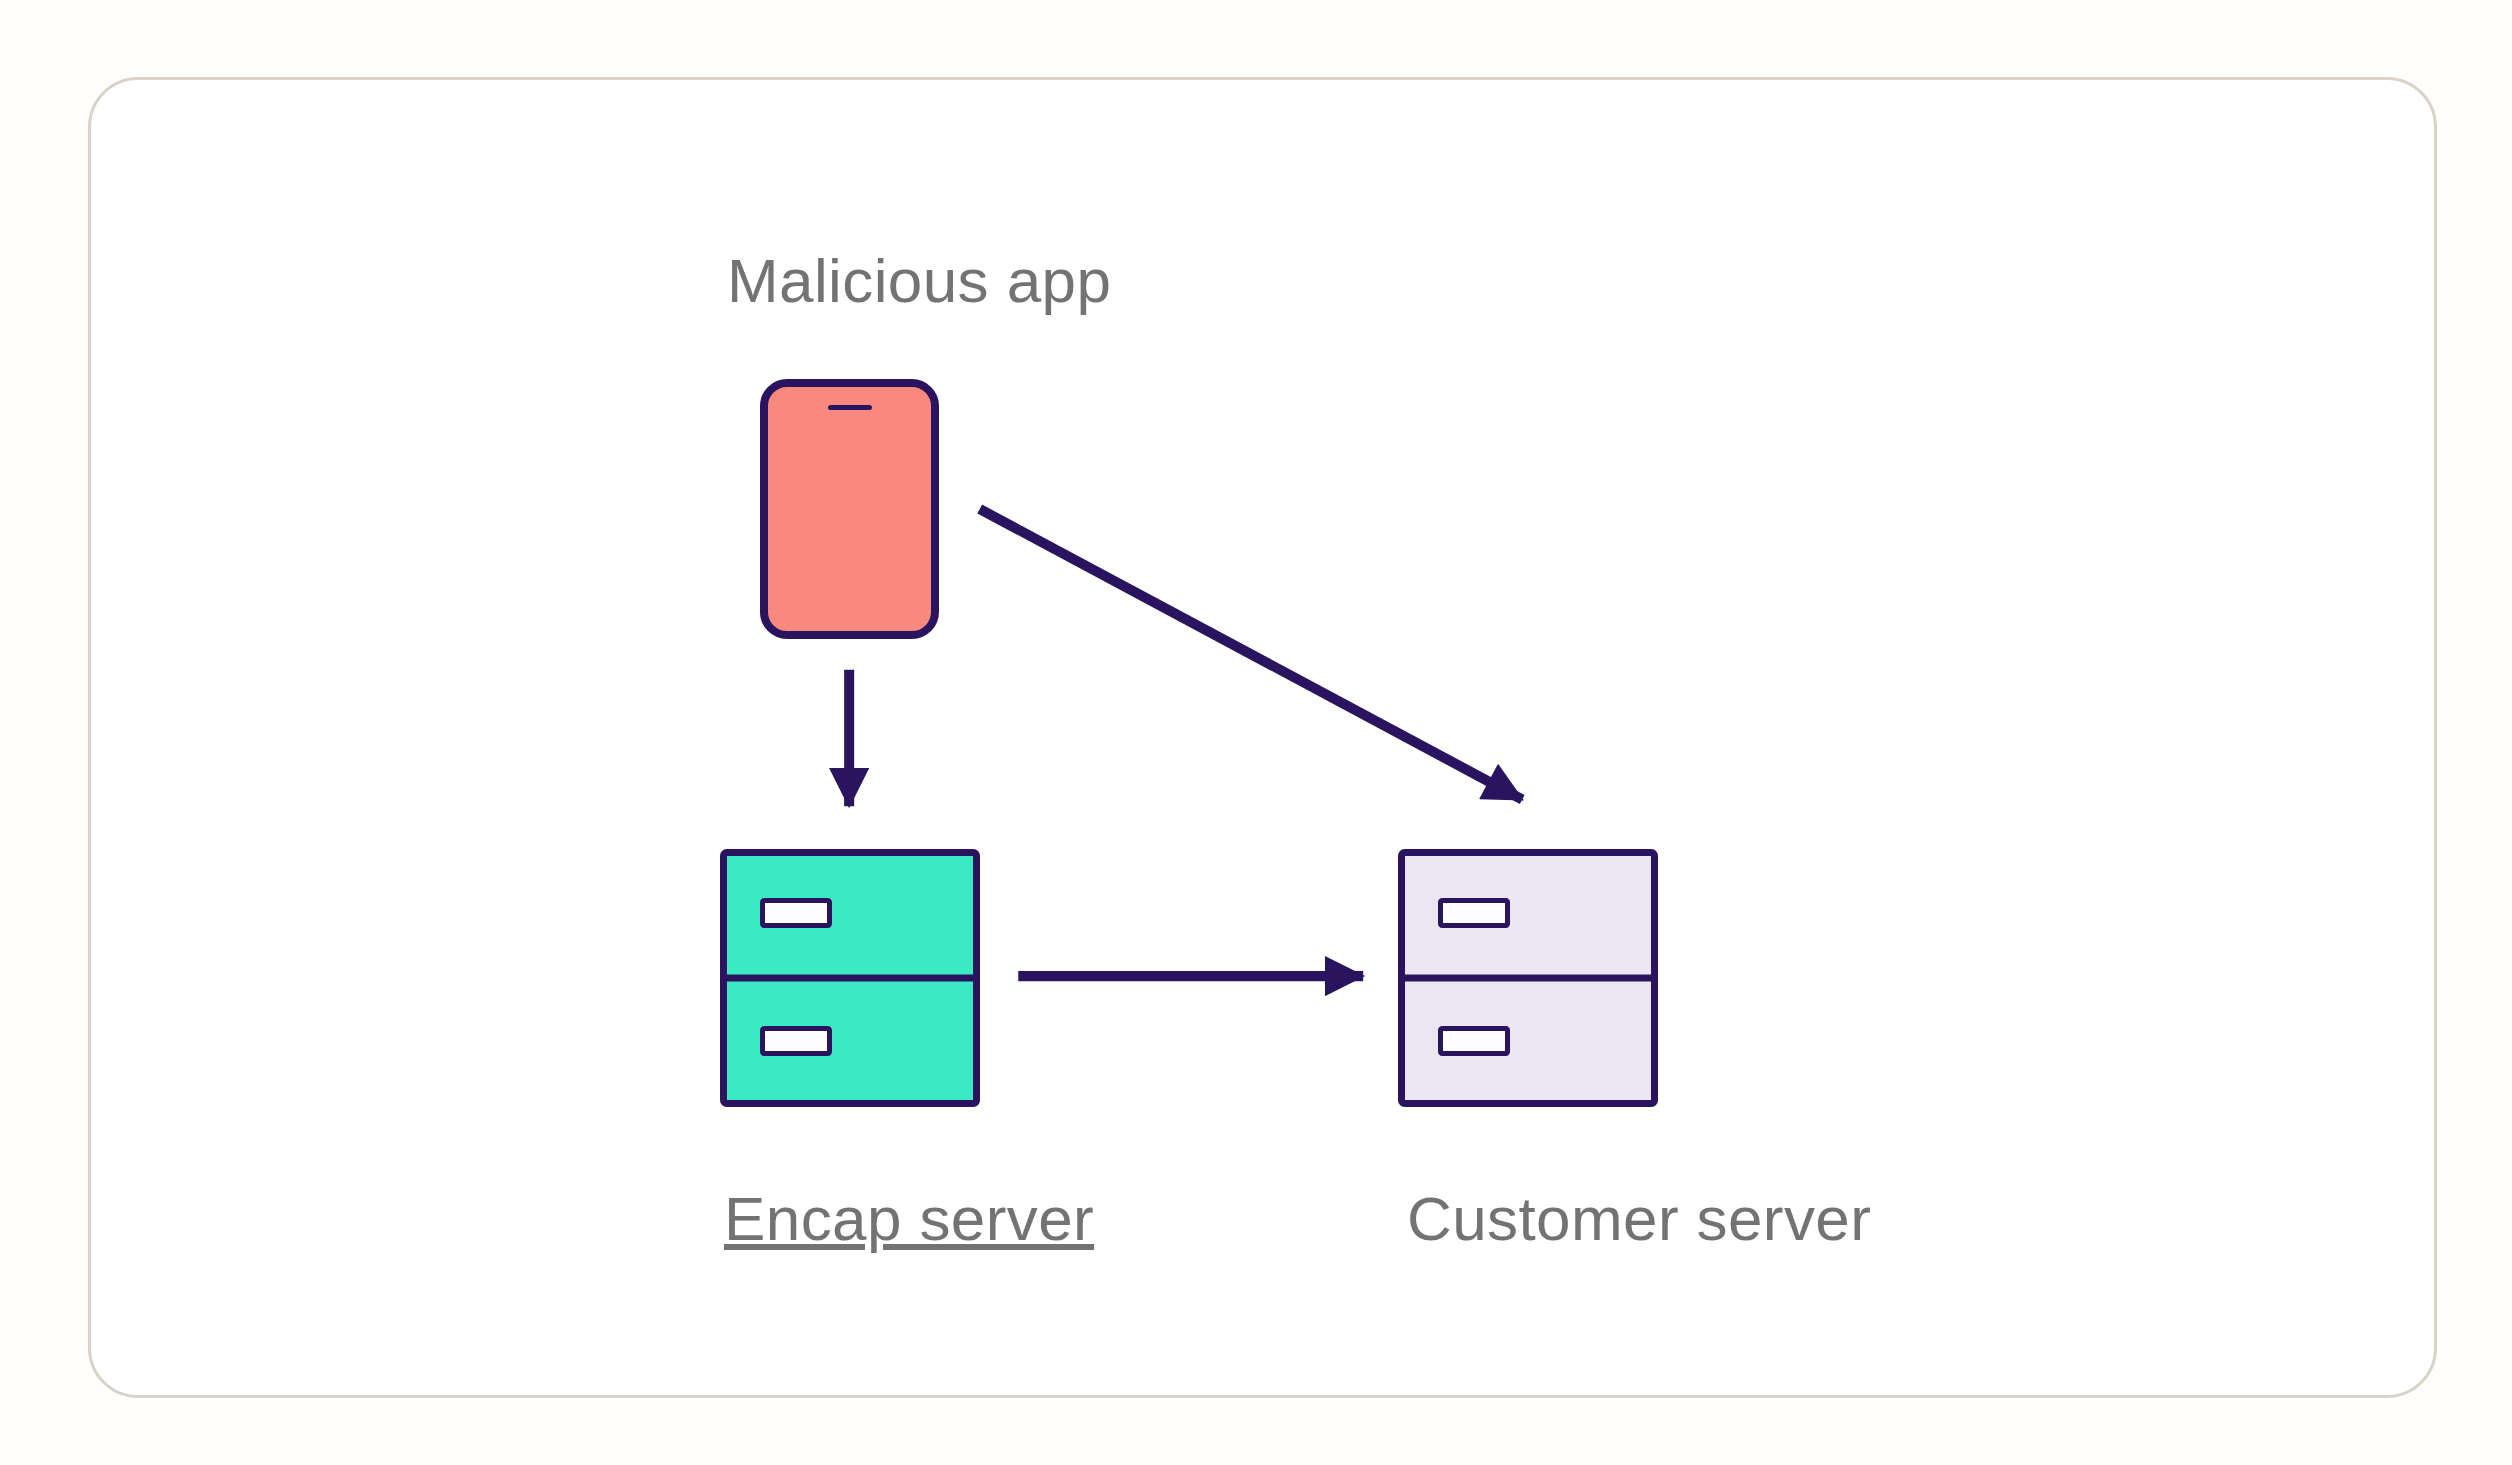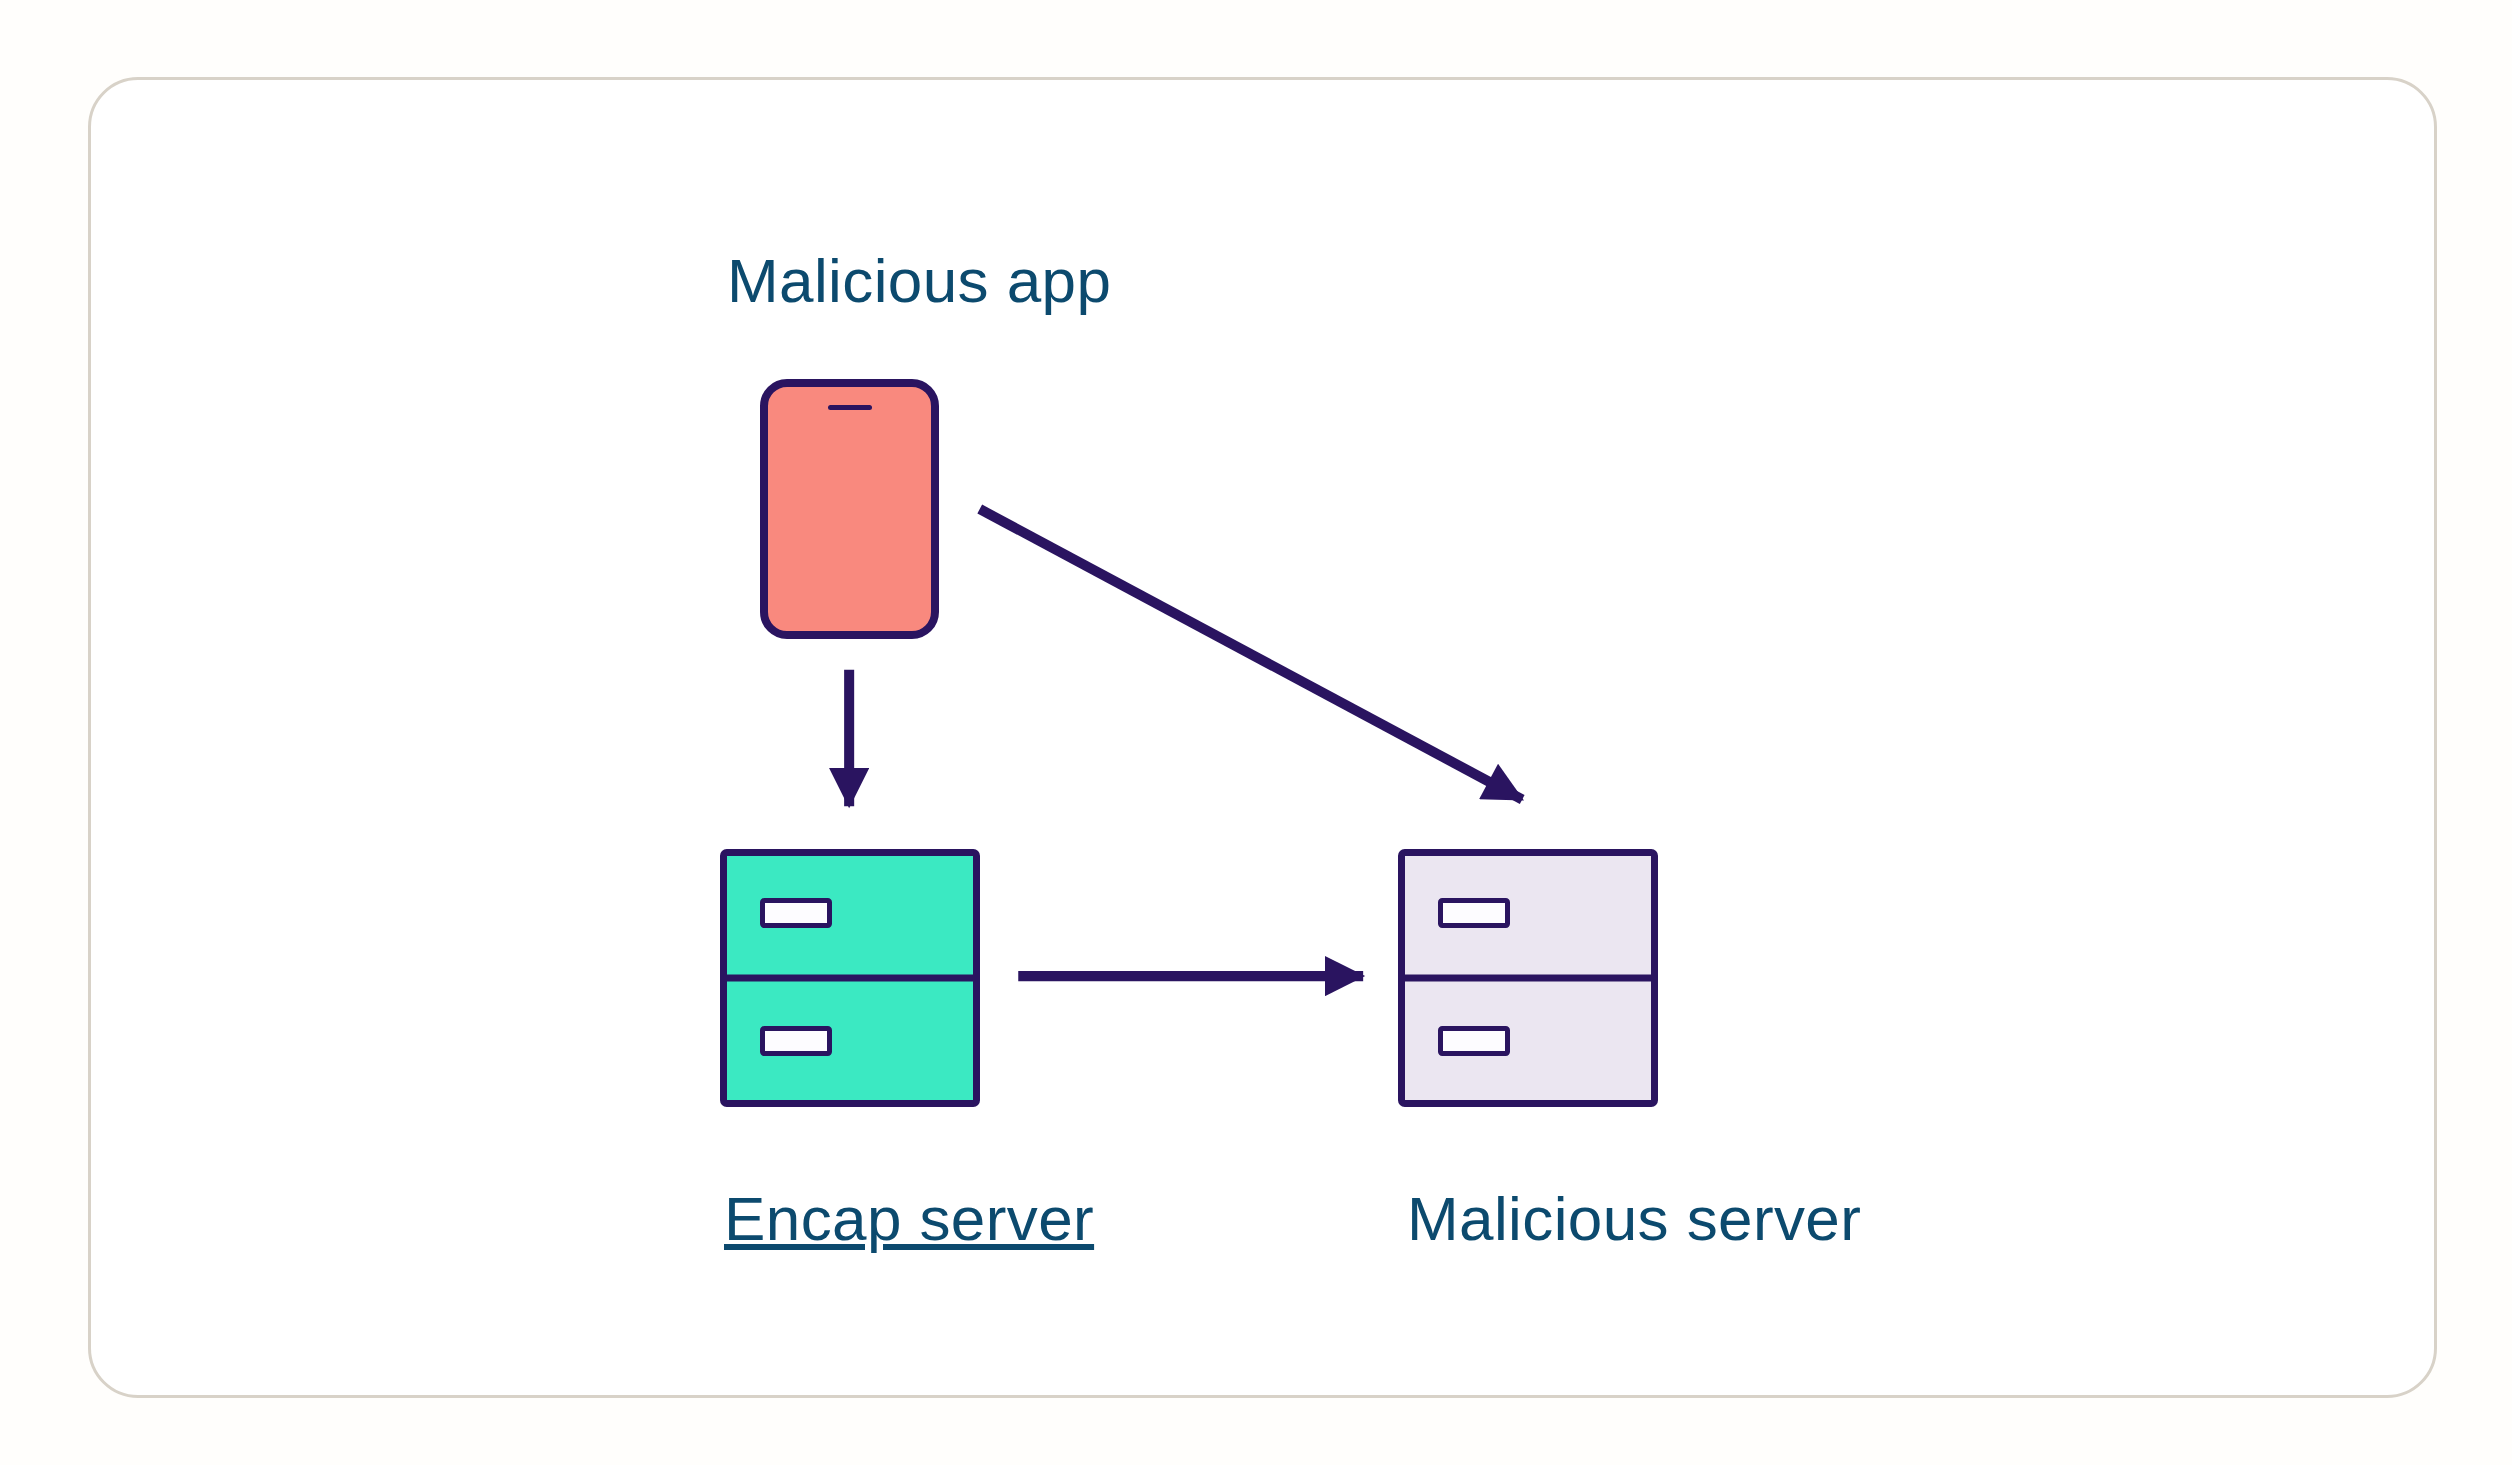--- a/index.html
+++ b/index.html
@@ -22,21 +22,21 @@
     top: 77px;
     width: 2349px;
     height: 1321px;
     box-sizing: border-box;
     background: #ffffff;
     border: 3.3px solid #d8d2c8;
     border-radius: 50px;
   }
   .node-label {
     position: absolute;
-    color: #0c4a6e;
+    color: #737373;
     font-size: 62px;
     line-height: 1.1;
     white-space: nowrap;
     letter-spacing: 0.4px;
   }
   .label-malicious { left: 727px; top: 247px; }
   .label-encap    { left: 724px; top: 1185px; text-decoration: underline; }
   .label-customer { left: 1407px; top: 1185px; }
 
   
@@ -144,16 +144,16 @@
     <div class="handle h2"></div>
     <div class="divider"></div>
   </div>
   <div class="node-label label-encap">Encap server</div>
 
   <div class="cabinet cabinet-customer">
     <div class="handle h1"></div>
     <div class="handle h2"></div>
     <div class="divider"></div>
   </div>
-  <div class="node-label label-customer">Malicious server</div>
+  <div class="node-label label-customer">Customer server</div>
 
 </div>
 
 
 </body></html>

